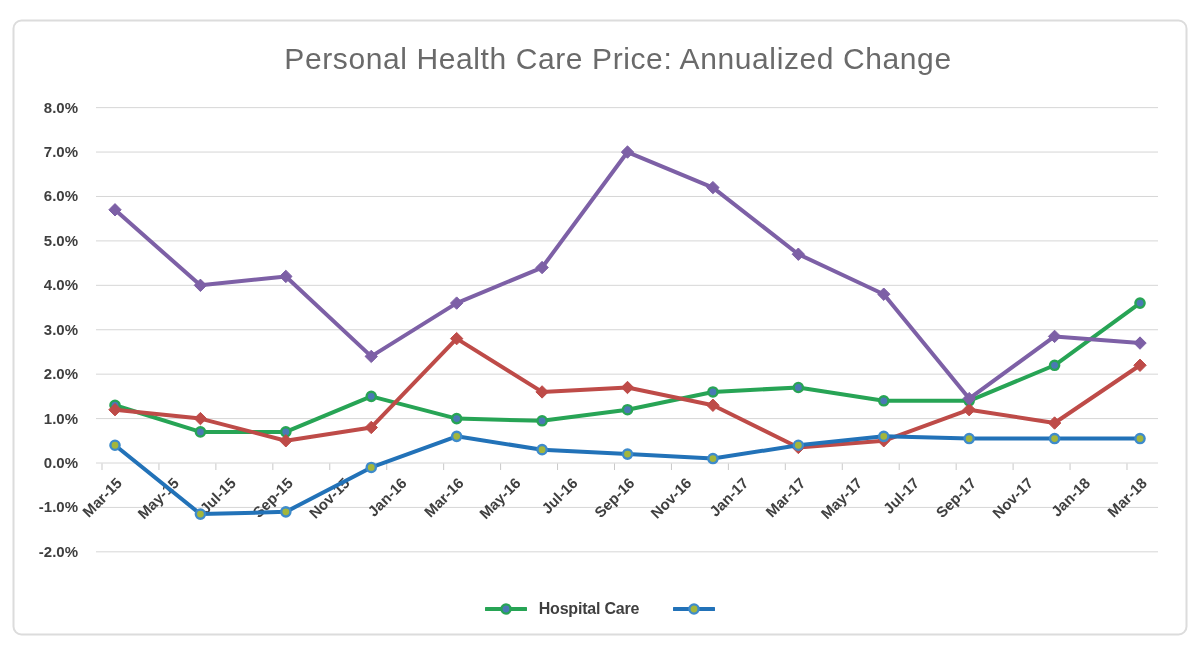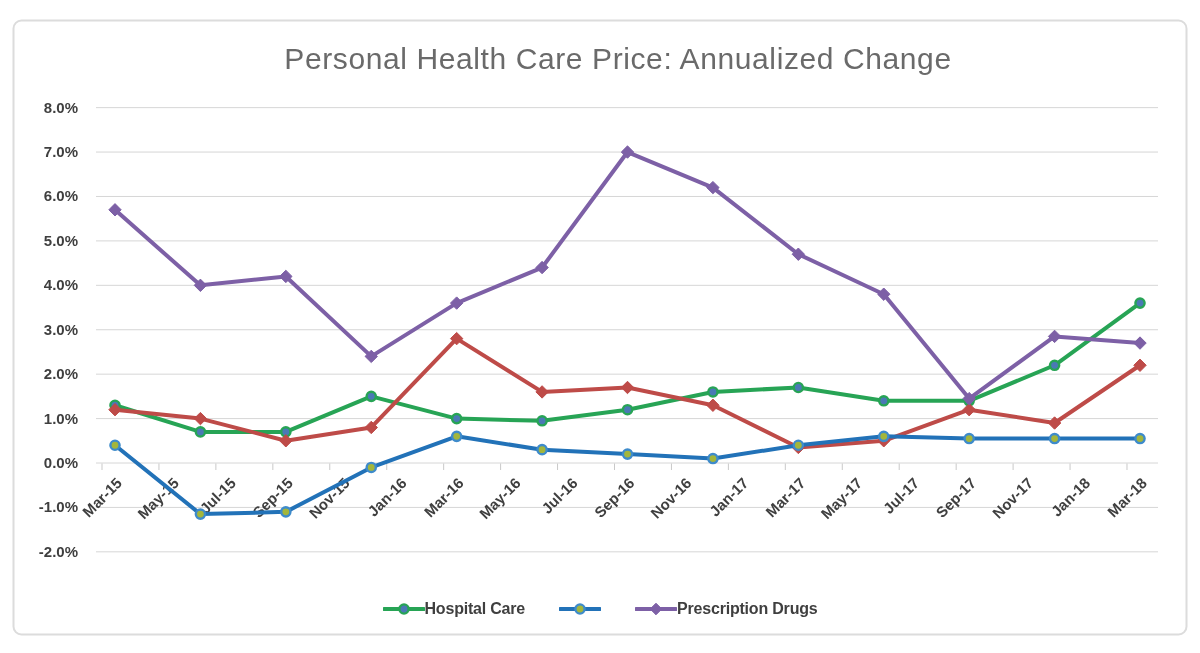--- a/index.html
+++ b/index.html
@@ -8,21 +8,21 @@
   #chart-title{
     position:absolute;left:18px;top:42px;width:1200px;text-align:center;
     font-size:30px;font-weight:400;color:#6A6A6A;letter-spacing:0.6px;
     font-family:"Liberation Sans",sans-serif;
   }
   #chart-svg{position:absolute;left:0;top:0;}
   #legend{
     position:absolute;left:0;top:584px;width:1200px;height:30px;
     display:flex;justify-content:center;align-items:center;gap:34px;
   }
-  .legend-item{display:flex;align-items:center;gap:0;margin-top:19px;}
+  .legend-item{display:flex;align-items:center;gap:12px;margin-top:19px;}
   .legend-label{
     font-size:16px;font-weight:700;color:#3F3F3F;letter-spacing:-0.2px;
     white-space:nowrap;
   }
 </style>
 </head>
 <body>
 
 <div id="stage">
   <svg id="chart-svg" width="1200" height="653" viewBox="0 0 1200 653">
@@ -160,21 +160,14 @@
           <circle cx="21" cy="8" r="4.6" fill="#4A79B5" stroke="#27A455" stroke-width="2.4"></circle>
         </svg>
         <span class="legend-label">Hospital Care</span>
       </div>
       <div class="legend-item">
         <svg width="42" height="16">
           <line x1="1" y1="8" x2="41" y2="8" stroke="#2272B8" stroke-width="4" stroke-linecap="round"></line>
           <circle cx="21" cy="8" r="4.6" fill="#A3B63C" stroke="#3E8BCB" stroke-width="2.4"></circle>
         </svg>
       </div>
-      <div class="legend-item">
-        <svg width="42" height="16">
-          <line x1="1" y1="8" x2="41" y2="8" stroke="#7D60A6" stroke-width="4" stroke-linecap="round"></line>
-          <path d="M 21 2.2 L 26.8 8 L 21 13.8 L 15.2 8 Z" fill="#7D60A6" stroke="#7D60A6"></path>
-        </svg>
-        <span class="legend-label">Prescription Drugs</span>
-      </div>
     </div>
 </div>
 
 </body></html>

